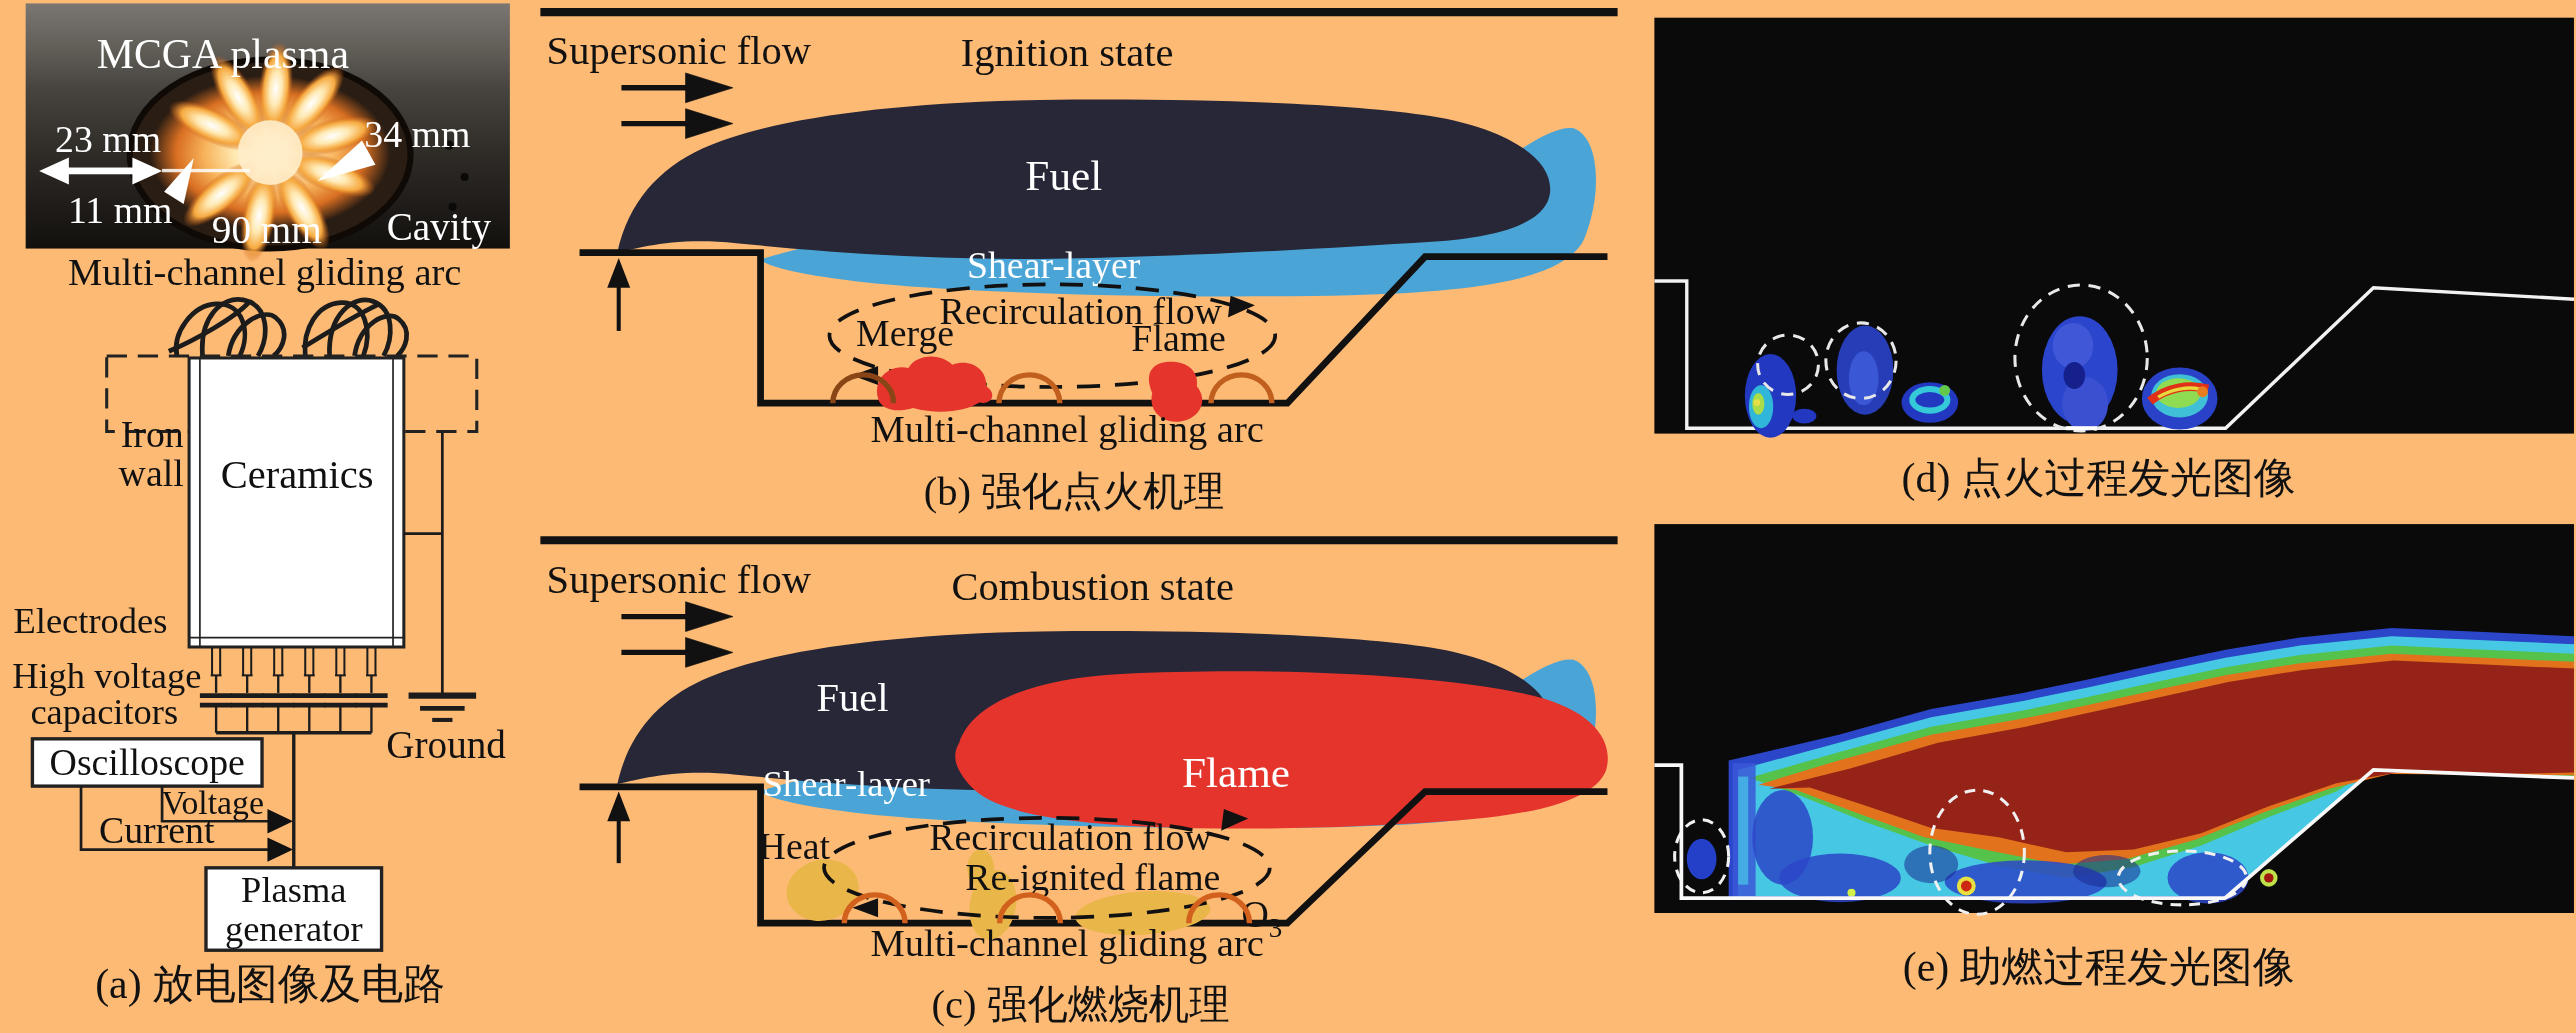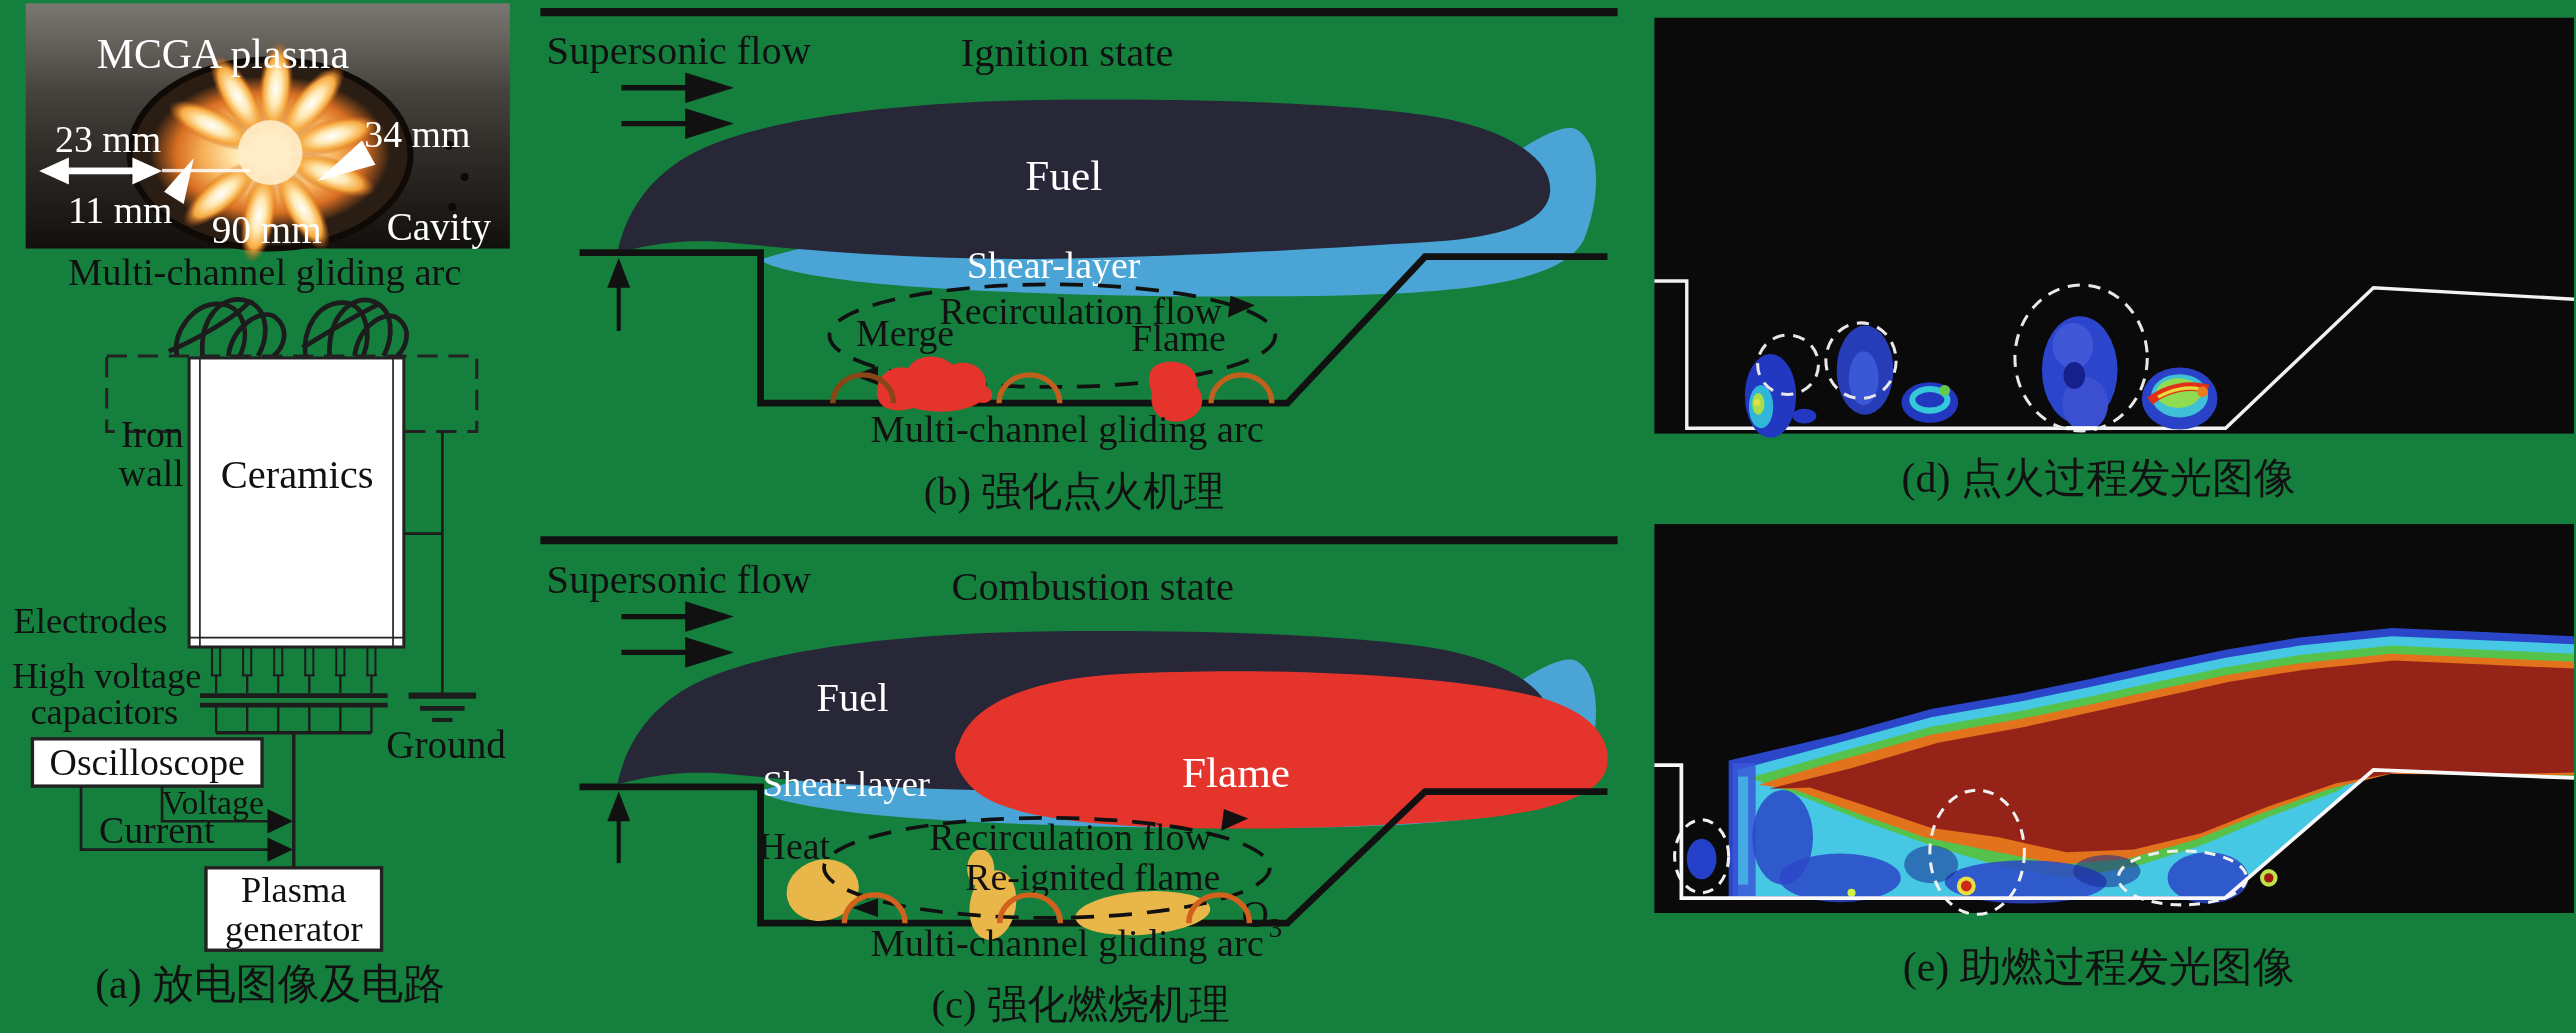--- a/index.html
+++ b/index.html
@@ -1,16 +1,16 @@
 <!DOCTYPE html>
 <html style="font-size:10.8px"><head>
 <meta charset="utf-8">
 <style>
   html,body{margin:0;padding:0;background:#ffffff;}
-  .stage{position:relative;width:2576px;height:1034px;background:#15803d;overflow:hidden;}
+  .stage{position:relative;width:2576px;height:1034px;background:#fdba74;overflow:hidden;}
   .stage svg{position:absolute;top:0;}
   text{font-family:"Liberation Serif","DejaVu Serif",serif;}
   .lbl-black{fill:#111111;}
   .lbl-white{fill:#ffffff;}
   .wire{stroke:#1c1c1c;fill:none;}
 </style>
 </head>
 <body>
 
 <div class="stage">

